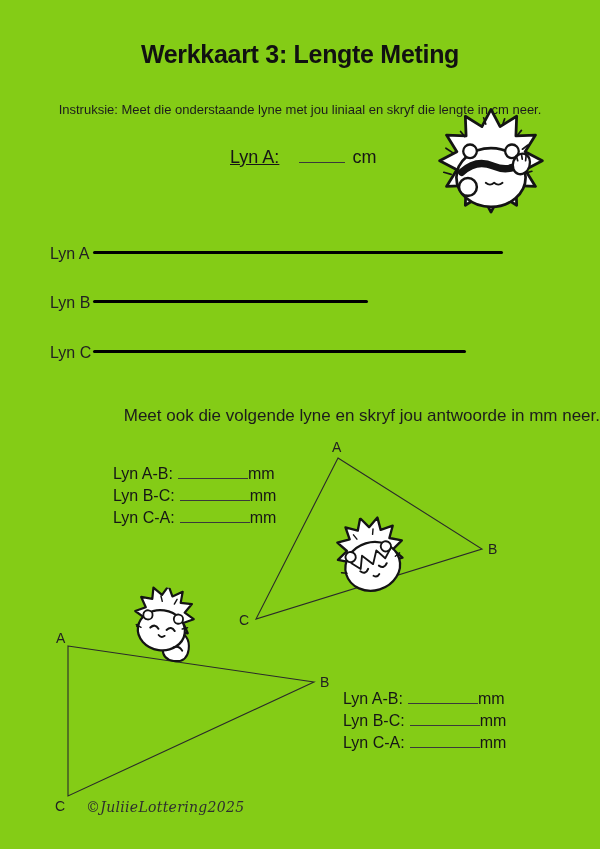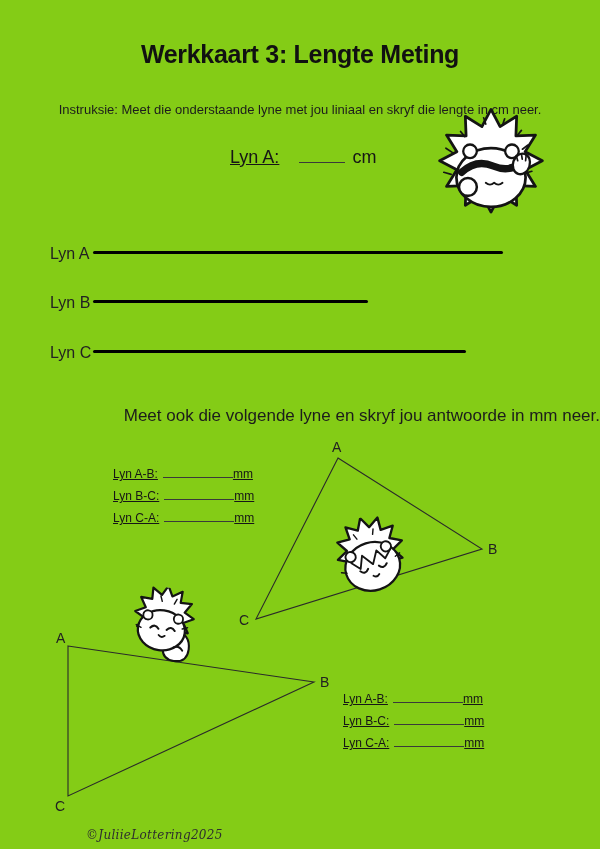--- a/index.html
+++ b/index.html
@@ -10,27 +10,27 @@
   .instr{top:70px;left:0;right:0;text-align:center;font-size:13px;color:#1c1c1c;margin-top:32px;}
   .cm-block{left:230px;top:141px;font-size:18px;}
   .cm-row{height:33px;line-height:33px;white-space:nowrap;}
   .cm-row .lbl{margin-right:20px;text-decoration:underline;}
   .blank{display:inline-block;height:4px;border-bottom:1.9px solid #3a3a3a;}
   .blank.w46{width:46px;margin-right:7px;}
   .blank.w70{width:70px;}
   .line-label{font-size:16px;color:#222;}
   .measure-line{position:absolute;height:3.4px;background:#000;border-radius:2px;}
   .instr2{top:406px;left:0;right:0;text-align:right;font-size:17px;color:#1c1c1c;margin-left:33px;}
-  .mm-block{font-size:12px;text-decoration:underline;}
+  .mm-block{font-size:16px;}
   .mm-row{height:22px;line-height:22px;white-space:nowrap;}
   .mm-row .lbl{margin-right:5px;}
   .vertex{font-size:14px;color:#222;}
   .svg-layer{position:absolute;left:0;top:0;width:600px;height:849px;pointer-events:none;}
   .copyright{left:86px;top:799px;font-family:"DejaVu Serif",serif;font-style:italic;
-             font-size:12px;letter-spacing:0.3px;color:#2e2e2e;margin-top:29px;}
+             font-size:14px;letter-spacing:0.3px;color:#2e2e2e;}
   .hh{position:absolute;}
   .hh2{transform:rotate(-17deg);}
   .hh3{transform:rotate(8deg);}
 </style>
 </head>
 <body>
 
 <div class="page">
 
   <div class="abs title">Werkkaart 3: Lengte Meting</div>

